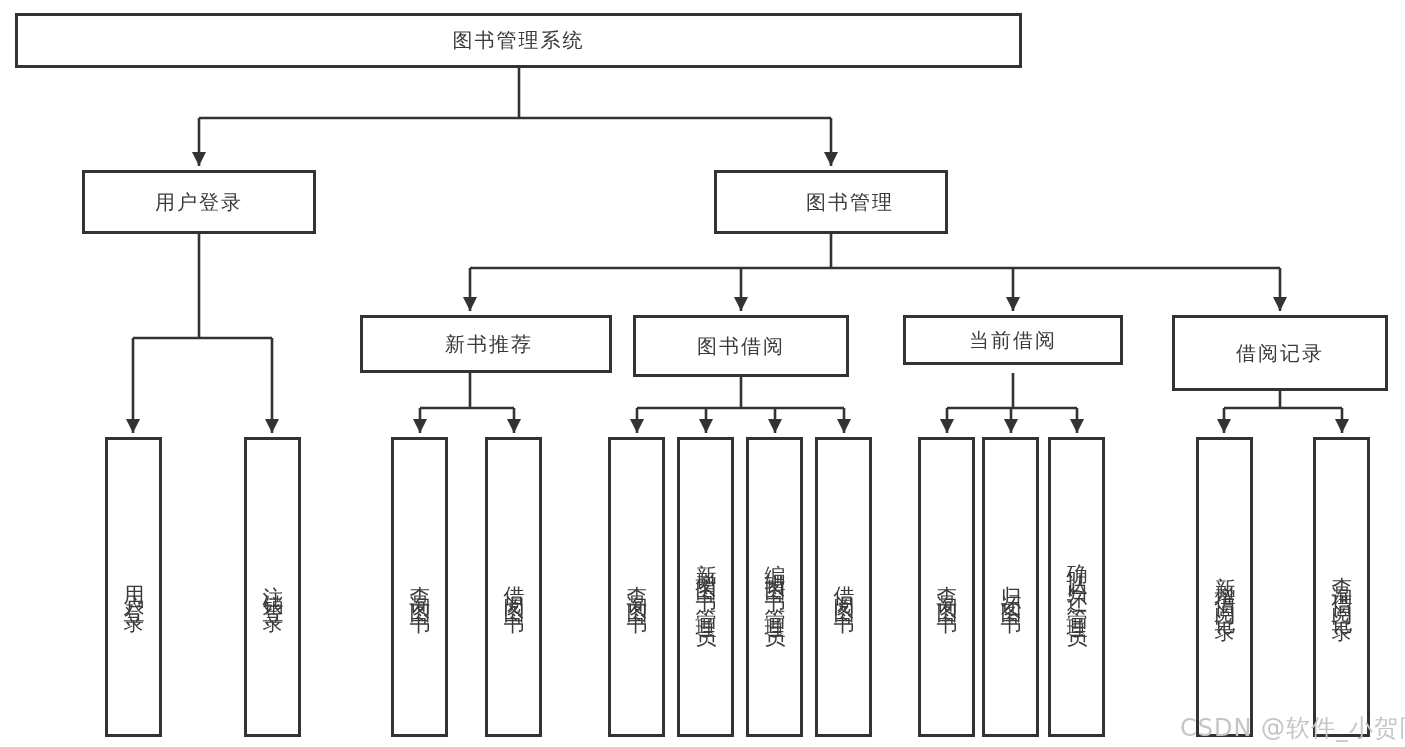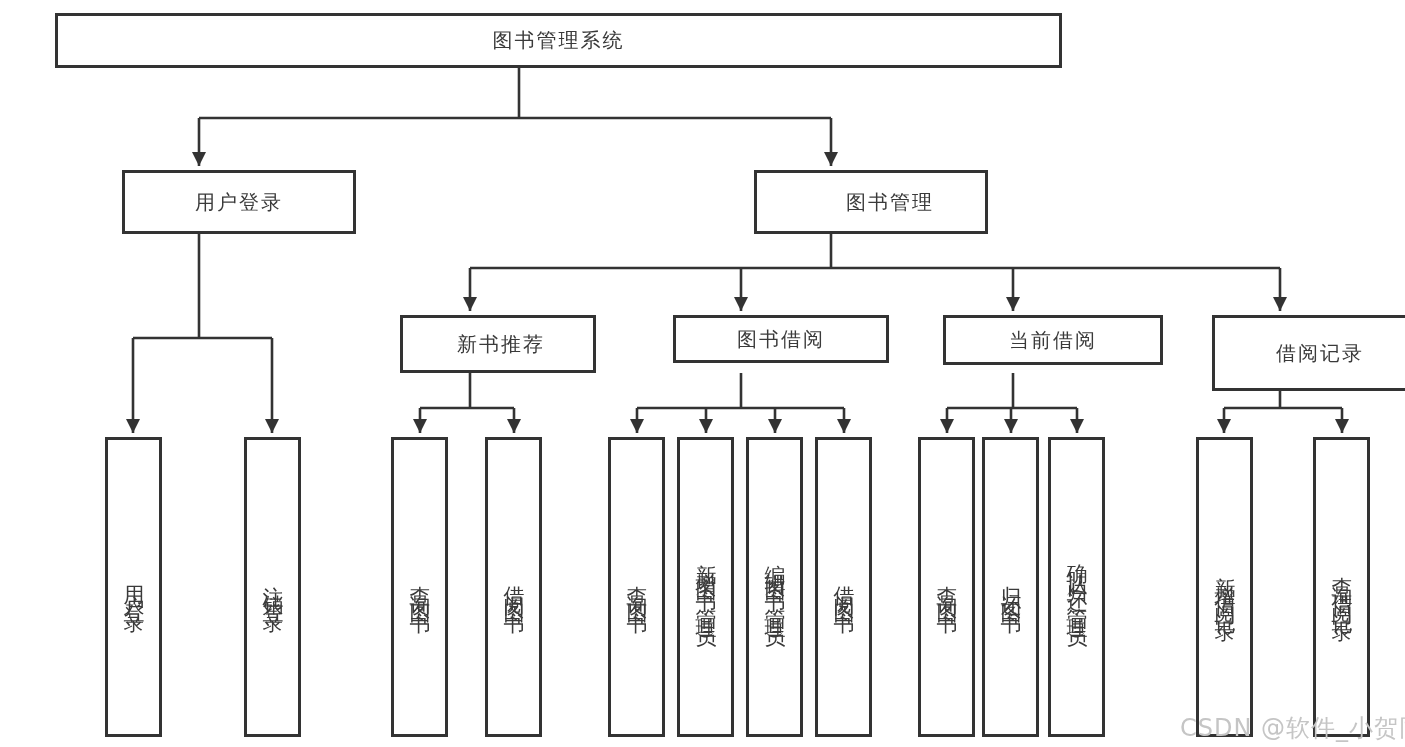--- a/index.html
+++ b/index.html
@@ -28,21 +28,21 @@
     box-sizing: border-box;
     border: 3px solid #333333;
     background: #ffffff;
     color: #3a3a3a;
     display: flex;
     align-items: center;
     justify-content: center;
     z-index: 2;
     text-align: center;
   }
-  .node.h { font-size: 20px; letter-spacing: 2px; margin-left: 40px; }
+  .node.h { font-size: 20px; letter-spacing: 2px; }
   .node.v {
     writing-mode: vertical-rl;
     text-orientation: mixed;
     font-size: 21px;
     letter-spacing: 9px;
     line-height: 1;
     padding: 6px 0;
   }
   .watermark {
     position: absolute;
@@ -106,22 +106,22 @@
     <path d="M1224,408 H1342"></path>
     <line x1="1224" y1="408" x2="1224" y2="433" marker-end="url(#arrow)"></line>
     <line x1="1342" y1="408" x2="1342" y2="433" marker-end="url(#arrow)"></line>
   </svg>
 
   <div class="node h" style="left:15px; top:13px; width:1007px; height:55px;">图书管理系统</div>
 
   <div class="node h" style="left:82px; top:170px; width:234px; height:64px;">用户登录</div>
   <div class="node h" style="left:714px; top:170px; width:234px; height:64px;padding-left:38px;">图书管理</div>
 
-  <div class="node h" style="left:360px; top:315px; width:196px; height:58px;padding-left:6px;">新书推荐</div>
-  <div class="node h" style="left:633px; top:315px; width:216px; height:48px;font-family:Liberation Mono, monospace;">图书借阅</div>
+  <div class="node h" style="left:360px; top:315px; width:252px; height:58px;padding-left:6px;">新书推荐</div>
+  <div class="node h" style="left:633px; top:315px; width:216px; height:62px;font-family:Liberation Mono, monospace;">图书借阅</div>
   <div class="node h" style="left:903px; top:315px; width:220px; height:50px;">当前借阅</div>
   <div class="node h" style="left:1172px; top:315px; width:216px; height:76px;">借阅记录</div>
 
   <div class="node v" style="left:105px; top:437px; width:57px; height:300px;">用户登录</div>
   <div class="node v" style="left:244px; top:437px; width:57px; height:300px;">注销登录</div>
 
   <div class="node v" style="left:391px; top:437px; width:57px; height:300px;">查询图书</div>
   <div class="node v" style="left:485px; top:437px; width:57px; height:300px;">借阅图书</div>
 
   <div class="node v" style="left:608px; top:437px; width:57px; height:300px;">查询图书</div>

